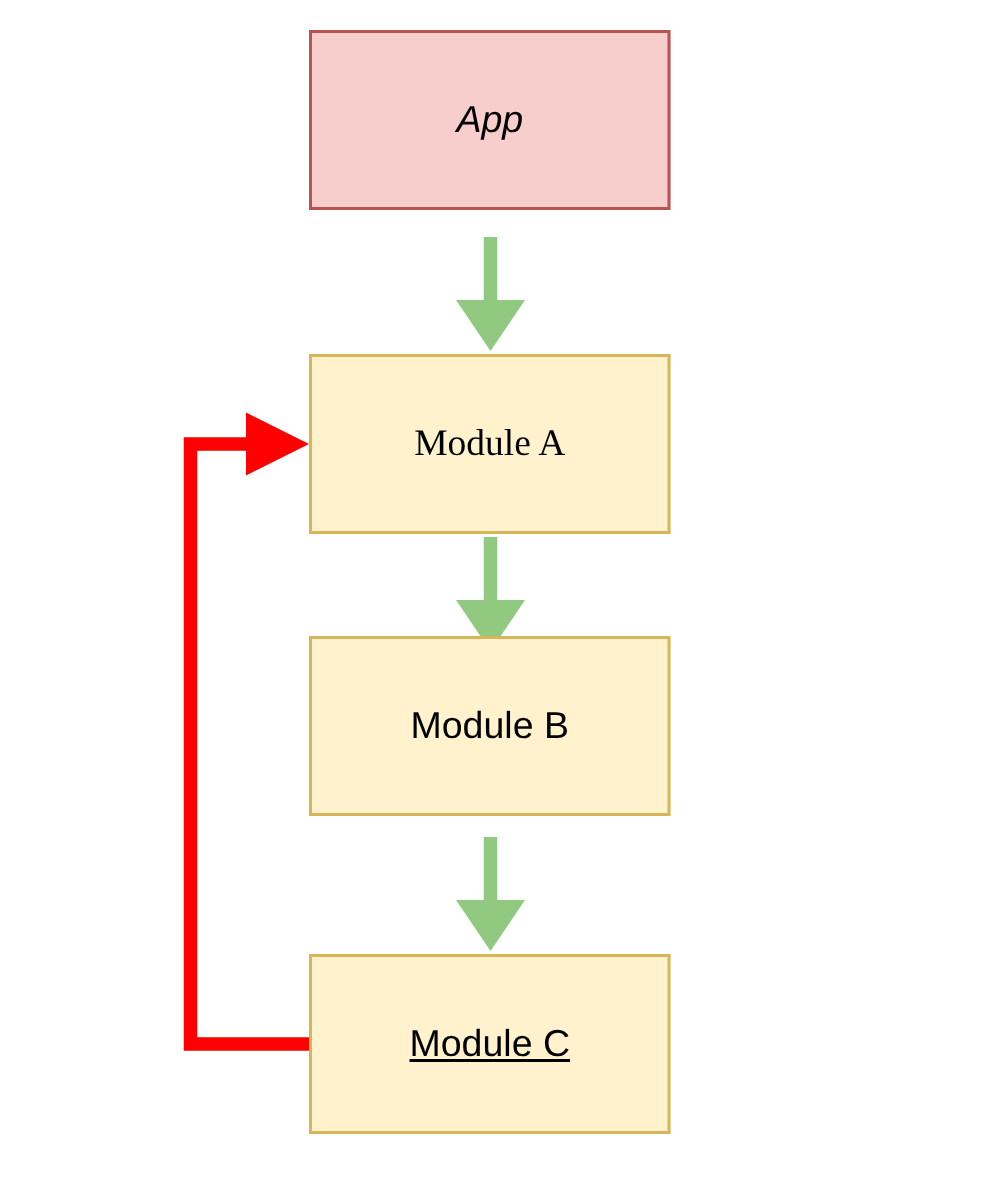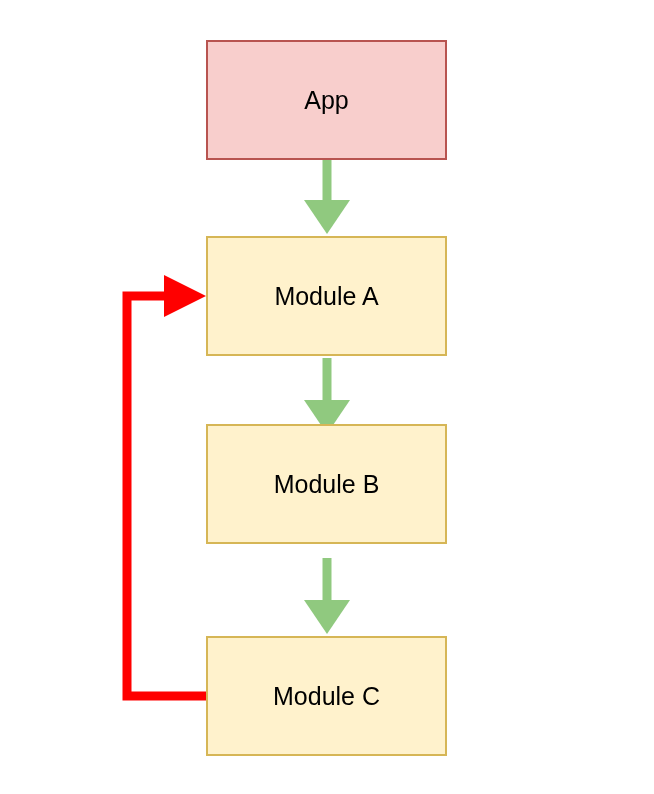--- a/index.html
+++ b/index.html
@@ -50,31 +50,32 @@
     box-sizing: border-box;
     border: 2px solid;
     display: flex;
     align-items: center;
     justify-content: center;
     font-size: 25px;
     color: var(--text, #000000);
     text-align: center;
   }
   .node-app {
-    top: 40px;
+    top: 20px;
     background: var(--node-red-fill, #F8CECC);
     border-color: var(--node-red-border, #B85450);
+    font-style: italic;
   }
   .node-yellow {
     background: var(--node-yellow-fill, #FFF2CC);
     border-color: var(--node-yellow-border, #D6B656);
   }
-  .node-a { top: 236px; }
+  .node-a { top: 236px; font-family: Liberation Serif, serif; }
   .node-b { top: 424px; }
-  .node-c { top: 636px; }
+  .node-c { top: 636px; text-decoration: underline; }
 </style>
 </head>
 <body>
 
 <div class="canvas">
 
   <svg class="arrows-layer" viewBox="0 0 654 794">
 
     <g>
       <line class="green-line" x1="327" y1="158" x2="327" y2="201"></line>

